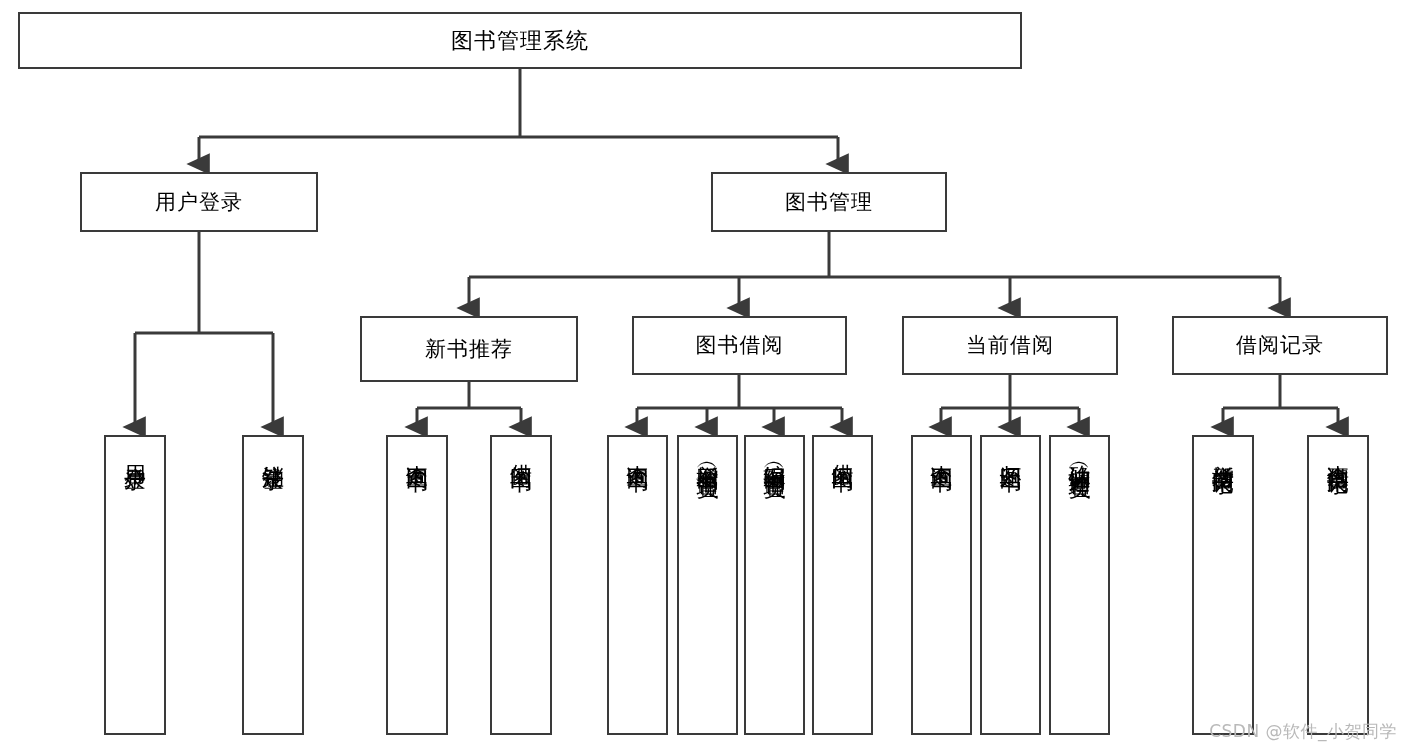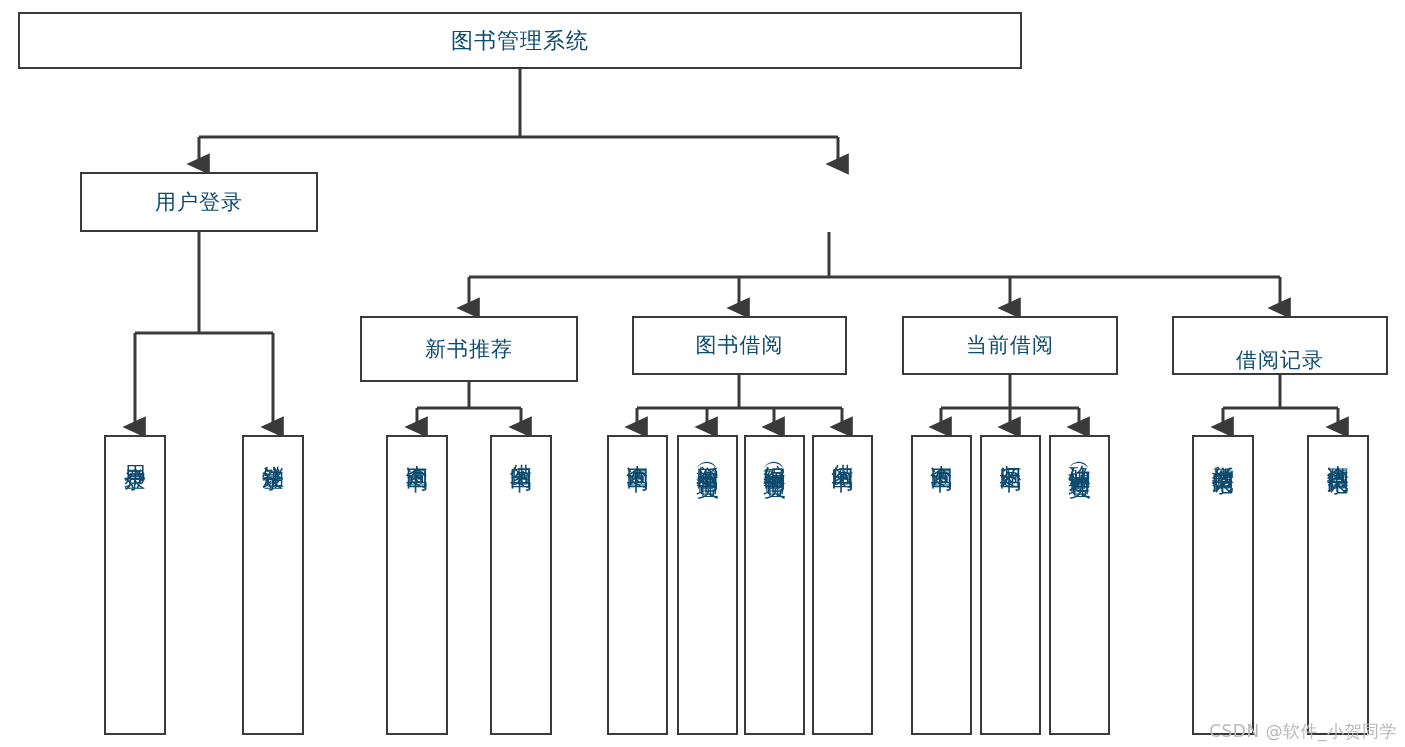--- a/index.html
+++ b/index.html
@@ -20,21 +20,21 @@
     display:flex;
     align-items:center;
     justify-content:center;
     color:#222222;
   }
   .node .label{
     font-size:21px;
     line-height:1.25;
     letter-spacing:1px;
     white-space:nowrap;
-    color:#0c4a6e;
+    color:#000000;
   }
   .node.root .label{font-size:22px;}
   .node.leaf{
     align-items:flex-start;
     justify-content:center;
     padding-top:10px;
   }
   .node.leaf .label{
     writing-mode:vertical-rl;
     text-orientation:upright;
@@ -110,31 +110,34 @@
     </g>
   </svg>
 
   <div class="node root" style="left:18px;top:12px;width:1004px;height:57px;">
     <span class="label">图书管理系统</span>
   </div>
 
   <div class="node" style="left:80px;top:172px;width:238px;height:60px;">
     <span class="label">用户登录</span>
   </div>
+  <div class="node" style="left:711px;top:172px;width:236px;height:60px;">
+    <span class="label">图书管理</span>
+  </div>
 
   <div class="node" style="left:360px;top:316px;width:218px;height:66px;">
     <span class="label">新书推荐</span>
   </div>
   <div class="node" style="left:632px;top:316px;width:215px;height:59px;text-align:right;">
     <span class="label">图书借阅</span>
   </div>
   <div class="node" style="left:902px;top:316px;width:216px;height:59px;justify-content:center;">
     <span class="label">当前借阅</span>
   </div>
-  <div class="node" style="left:1172px;top:316px;width:216px;height:59px;align-items:flex-end;">
+  <div class="node" style="left:1172px;top:316px;width:216px;height:59px;">
     <span class="label">借阅记录</span>
   </div>
 
   <div class="node leaf" style="left:104px;top:435px;width:62px;height:300px;">
     <span class="label">用户登录</span>
   </div>
   <div class="node leaf" style="left:242px;top:435px;width:62px;height:300px;">
     <span class="label">注销登录</span>
   </div>
 

